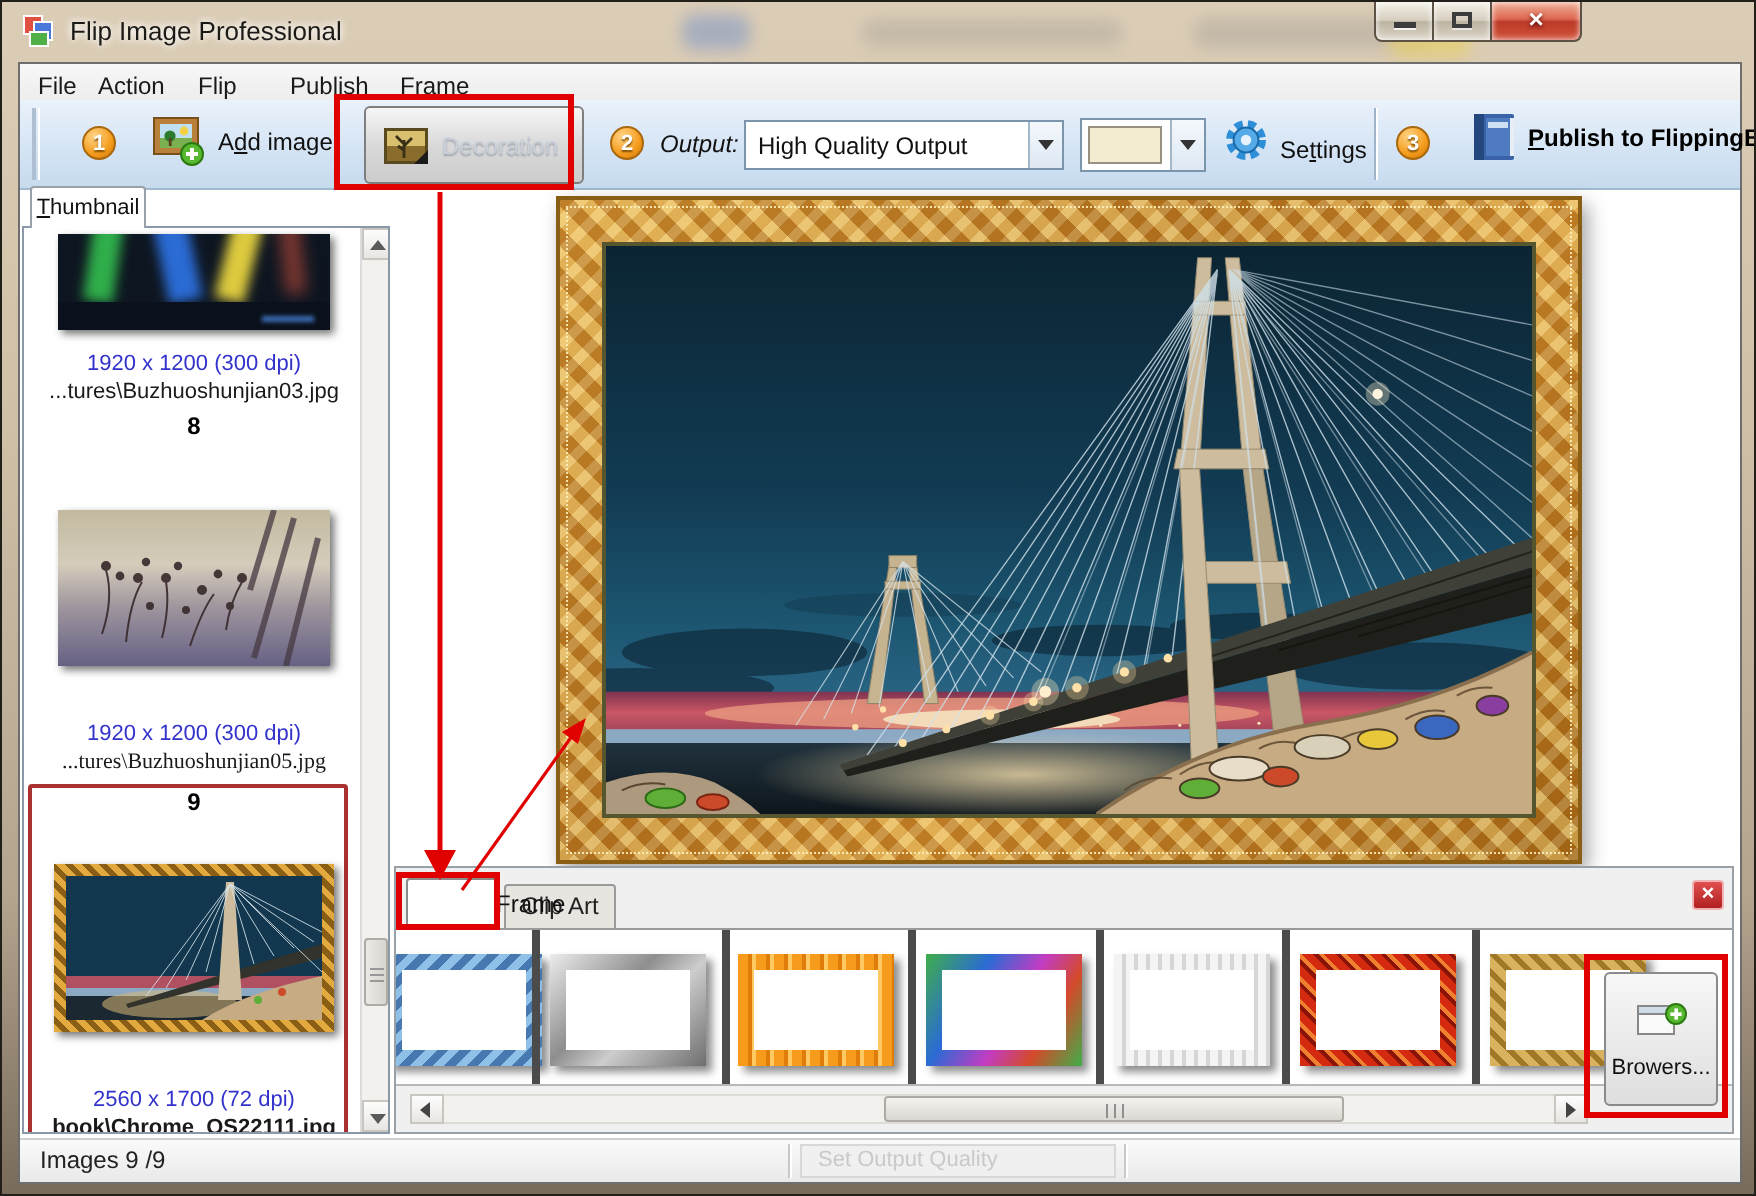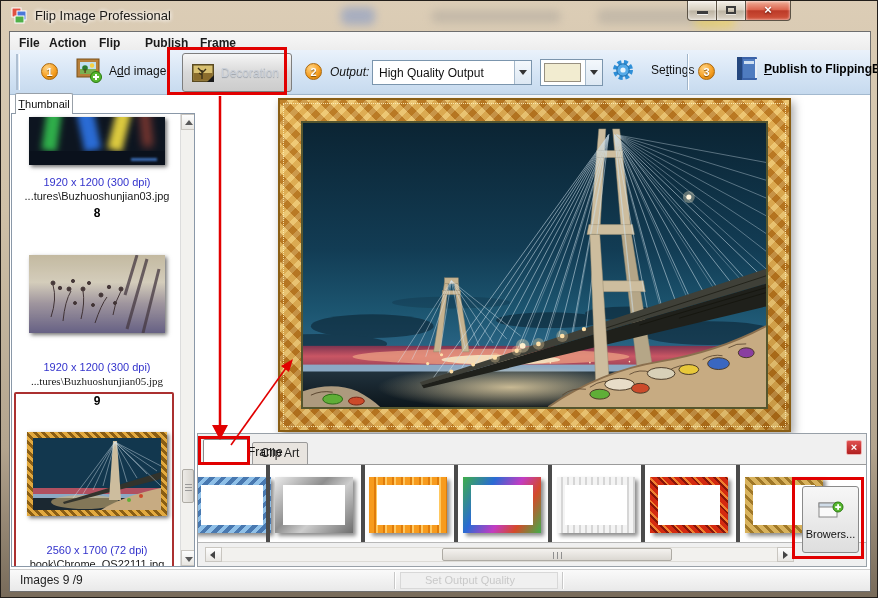--- a/index.html
+++ b/index.html
@@ -19,39 +19,39 @@
   .wbtn.min{width:30px;border-radius:0 0 0 4px;}
   .wbtn.max{width:29px;border-left:none;}
   .wbtn.close{width:45px;border-left:none;border-radius:0 0 4px 0;
     background:linear-gradient(#f0b09a,#dd6750 45%,#bc3a28 52%,#d2543c);color:#fff;
     font-weight:bold;font-size:13px;text-align:center;line-height:18px;text-shadow:0 1px 2px #5a1008;}
   .glyph-min{position:absolute;left:9px;bottom:6px;width:11px;height:3px;background:#3c3c3c;box-shadow:0 1px 0 rgba(255,255,255,.8);}
   .glyph-max{position:absolute;left:9px;top:5px;width:10px;height:8px;border:2px solid #3c3c3c;box-shadow:0 1px 0 rgba(255,255,255,.6);}
   
   #client{position:absolute;left:8px;top:30px;width:862px;height:561px;background:#fff;border:1px solid #6e6e6e;}
   #menubar{position:absolute;left:9px;top:31px;width:860px;height:18px;background:linear-gradient(#f7f7f7,#ededed);font-size:12px;color:#1a1a1a;}
-  .menu-item{position:absolute;top:4px;font-weight:bold;}
+  .menu-item{position:absolute;top:4px;}
   #toolbar{position:absolute;left:9px;top:49px;width:860px;height:45px;
     background:linear-gradient(#eaf2fb,#d3e3f4 60%,#c6daee);border-bottom:1px solid #a3b9cf;}
   .gripper{position:absolute;left:6px;top:4px;height:36px;width:4px;border-left:2px solid #aebfd2;border-right:1px solid #fff;}
   .badge{position:absolute;width:17px;height:17px;border-radius:50%;
     background:radial-gradient(circle at 35% 28%,#ffd486,#f59c1c 60%,#c67408);
     border:1px solid #aa680e;color:#fff;font-size:11px;font-weight:bold;text-align:center;line-height:16px;text-shadow:0 1px 1px #7d4c00;}
   .tbtn-flat{position:absolute;display:flex;align-items:center;gap:6px;font-size:12px;color:#111;}
   #decoration-btn{position:absolute;left:172px;top:3px;width:110px;height:39px;border:1px solid #7e7e7e;border-radius:3px;
     background:linear-gradient(#f6f6f6,#d9d9d9 50%,#cccccc);display:flex;align-items:center;gap:6px;padding-left:8px;
     font-size:12px;color:#c9cfd8;text-shadow:0 1px 1px #9aa0a8;}
   .combo{position:absolute;left:362px;top:10px;width:160px;height:25px;background:#fff;border:1px solid #7b95ad;font-size:12px;}
   .combo-text{position:absolute;left:6px;top:5px;color:#111;white-space:nowrap;}
   .combo-arrow{position:absolute;right:0;top:0;width:17px;height:23px;border-left:1px solid #a5b8ca;
     background:linear-gradient(#f4f8fc,#dde8f3);}
   .tri-down{position:absolute;left:4px;top:9px;width:0;height:0;border:4px solid transparent;border-top:5px solid #333;border-bottom:none;}
   #swatch-combo{position:absolute;left:530px;top:9px;width:63px;height:27px;background:#fff;border:1px solid #7b95ad;}
   #swatch{position:absolute;left:3px;top:3px;width:37px;height:19px;background:#f2ecd0;border:1px solid #989080;}
-  #settings-group{position:absolute;left:601px;top:8px;display:flex;align-items:center;gap:16px;font-size:12px;color:#111;}
+  #settings-group{position:absolute;left:601px;top:8px;display:flex;align-items:flex-end;gap:5px;font-size:12px;color:#111;}
   .vsep{position:absolute;top:4px;height:36px;width:2px;border-left:1px solid #9fb4c9;border-right:1px solid #fff;}
   #publish-group{position:absolute;left:724px;top:5px;display:flex;align-items:center;gap:4px;font-size:12px;font-weight:bold;color:#000;white-space:nowrap;}
   .u{text-decoration:underline;}
   
   #thumb-tab{position:absolute;left:14px;top:92px;width:58px;height:21px;background:#fff;border:1px solid #98a0a8;border-bottom:none;
     border-radius:2px 2px 0 0;font-size:11px;color:#111;text-align:center;line-height:20px;z-index:3;}
   #thumb-panel{position:absolute;left:10px;top:112px;width:184px;height:454px;background:#fff;border:1px solid #8a98a8;overflow:hidden;z-index:2;}
   .vscroll{position:absolute;right:0;top:0;width:14px;height:452px;background:#f2f1ee;border-left:1px solid #dcdcdc;}
   .sbtn{position:absolute;left:0;width:14px;height:16px;background:linear-gradient(#fdfdfd,#e8e6e2);border:1px solid #c9c6c0;}
   .tri-up-s{position:absolute;left:3px;top:5px;width:0;height:0;border:4px solid transparent;border-bottom:5px solid #5a5a5a;border-top:none;}
@@ -99,21 +99,21 @@
   .tri-right{position:absolute;left:5px;top:3px;width:0;height:0;border:4px solid transparent;border-left:5px solid #444;border-right:none;}
   .hthumb{position:absolute;left:244px;top:114px;width:230px;height:13px;background:linear-gradient(#f4f2ef,#dbd8d2);border:1px solid #aeaba4;border-radius:2px;}
   .hgrip{position:absolute;top:3px;width:1px;height:7px;background:#8f8f8f;}
   #browse-btn{position:absolute;left:604px;top:52px;width:57px;height:67px;border:1px solid #8a8a8a;border-radius:3px;
     background:linear-gradient(#f7f7f7,#dedede);display:flex;flex-direction:column;align-items:center;justify-content:center;gap:6px;
     font-size:11px;color:#111;}
   
   #statusbar{position:absolute;left:9px;top:568px;width:860px;height:22px;background:linear-gradient(#fafafa,#e9e9e9);border-top:1px solid #cfcfcf;font-size:12px;color:#222;}
   .st-sep{position:absolute;top:2px;height:17px;width:2px;border-left:1px solid #c8c8c8;border-right:1px solid #fff;}
   #st-hint-box{position:absolute;left:390px;top:2px;width:158px;height:17px;background:#f0f0f0;border:1px solid #d8d8d8;
-    font-size:11px;color:#c9c9c9;line-height:15px;padding-left:24px;overflow:hidden;white-space:nowrap;}
+    font-size:11px;color:#c9c9c9;line-height:15px;padding-left:8px;overflow:hidden;white-space:nowrap;}
   
   .ann{position:absolute;border:3px solid #e10000;z-index:55;}
   #ann-svg{position:absolute;left:0;top:0;z-index:54;pointer-events:none;}
 </style>
 </head>
 <body>
 
 <div id="window">
 
   <div id="titlebar">
@@ -272,21 +272,21 @@
         <polygon points="80,3 84,3 88,62 76,62" fill="#cdbd9e"></polygon>
         <g stroke="#d8e6ee" stroke-width=".5" opacity=".85">
           <path d="M82 4 L40 60 M82 4 L50 56 M82 4 L60 52 M82 4 L70 48 M82 4 L94 44 M82 4 L104 40 M82 4 L114 36 M82 4 L124 33 M82 4 L128 48 M82 4 L128 28"></path>
         </g>
         <path d="M68 72 Q90 58 128 50 L128 72 Z" fill="#c7ab82"></path>
         <circle cx="96" cy="62" r="2" fill="#5fae37"></circle>
           <circle cx="108" cy="58" r="2" fill="#cc4a2a"></circle>
       </svg>
     </div>
     <div class="tcap-dims" style="top:430px;">2560 x 1700 (72 dpi)</div>
-    <div class="tcap-file" style="top:444px;">book\Chrome_OS22111.jpg</div>
+    <div class="tcap-file" style="top:444px;font-weight:bold;">book\Chrome_OS22111.jpg</div>
 
     <div class="vscroll">
       <div class="sbtn" style="top:0;">
           <span class="tri-up-s"></span>
         </div>
       <div class="vthumb">
         <span class="grip" style="top:14px;"></span>
         <span class="grip" style="top:17px;"></span>
         <span class="grip" style="top:20px;"></span>
       </div>

